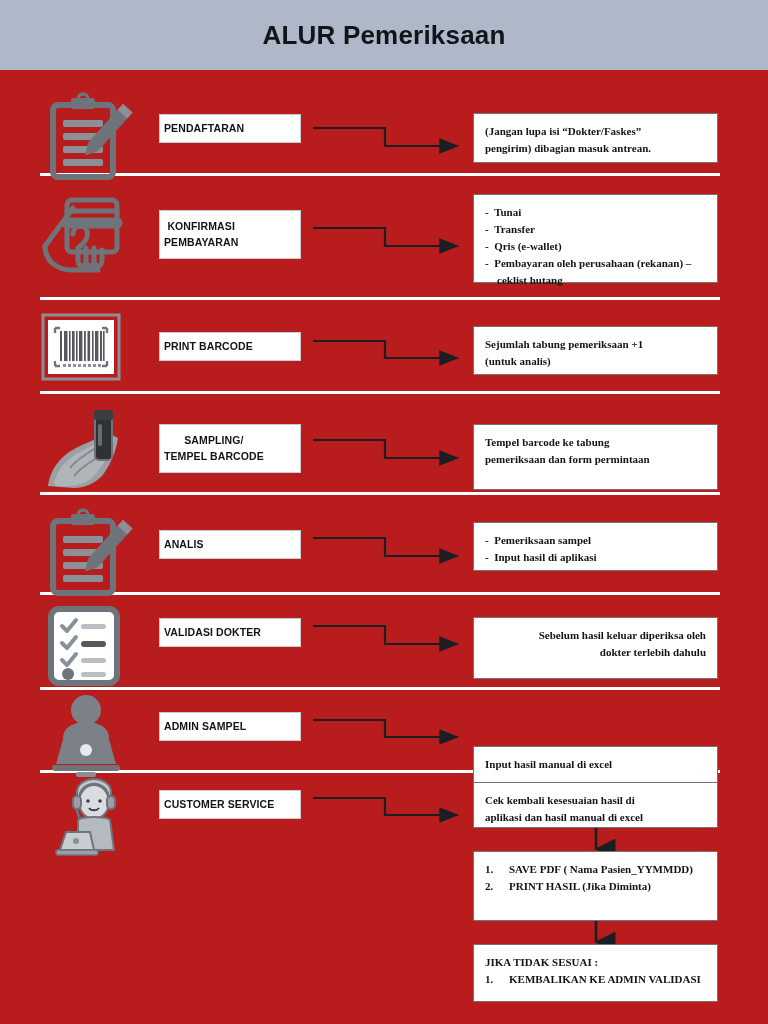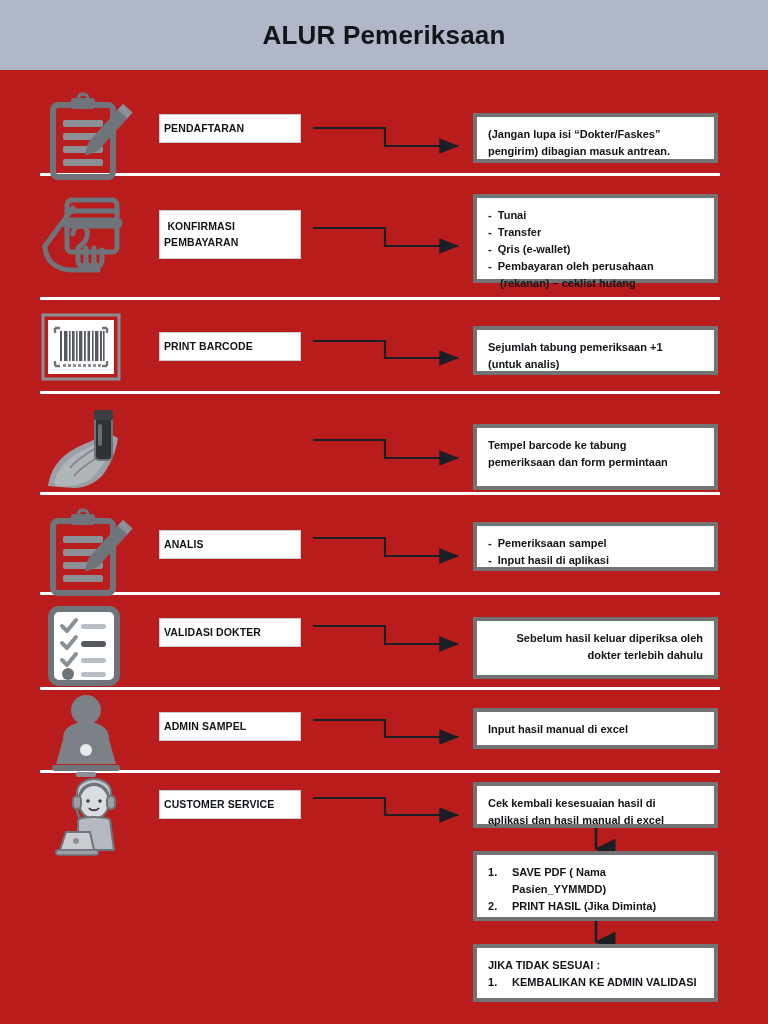--- a/index.html
+++ b/index.html
@@ -40,22 +40,23 @@
   .stage-box span {
     font-size: 10.5px; font-weight: bold; color: #111418;
     line-height: 1.45; letter-spacing: 0.1px;
   }
 
   
   .desc-box {
     position: absolute; left: 473px;
     width: 245px;
     background: #ffffff;
-    border: 4px solid #737373;
+    border: 1px solid #737373;
     padding: 9px 11px;
+    font-family: Liberation Serif, serif;
   }
   .desc-box p, .desc-box li, .desc-box .ttl {
     font-size: 11px; font-weight: bold; color: #111418;
     line-height: 1.55;
   }
   .desc-box ul { list-style: none; }
   .desc-box ul li { padding-left: 12px; text-indent: -12px; }
   .desc-box ol { list-style: none; counter-reset: n; }
   .desc-box ol li {
     counter-increment: n;
@@ -242,20 +243,24 @@
   <div class="stage-box" style="top:114px;height:29px;">
     <span>PENDAFTARAN</span>
   </div>
   <div class="stage-box" style="top:210px;height:49px;">
     <span style="white-space:pre-line;">KONFIRMASI
 PEMBAYARAN</span>
   </div>
   <div class="stage-box" style="top:332px;height:29px;">
     <span>PRINT BARCODE</span>
   </div>
+  <div class="stage-box" style="top:424px;height:49px;">
+    <span style="white-space:pre-line;">SAMPLING/
+TEMPEL BARCODE</span>
+  </div>
   <div class="stage-box" style="top:530px;height:29px;">
     <span>ANALIS</span>
   </div>
   <div class="stage-box" style="top:618px;height:29px;">
     <span>VALIDASI DOKTER</span>
   </div>
   <div class="stage-box" style="top:712px;height:29px;">
     <span>ADMIN SAMPEL</span>
   </div>
   <div class="stage-box" style="top:790px;height:29px;">
@@ -291,21 +296,21 @@
       <li><span>-&nbsp;&nbsp;</span><span>Pemeriksaan sampel</span></li>
       <li><span>-&nbsp;&nbsp;</span><span>Input hasil di aplikasi</span></li>
     </ul>
   </div>
 
   <div class="desc-box" style="top:617px;height:62px;text-align:right;">
     <p>Sebelum hasil keluar diperiksa oleh</p>
     <p>dokter terlebih dahulu</p>
   </div>
 
-  <div class="desc-box" style="top:708px;height:41px;">
+  <div class="desc-box" style="top:746px;height:41px;">
     <p>Input hasil manual di excel</p>
   </div>
 
   <div class="desc-box" style="top:782px;height:46px;">
     <p>Cek kembali kesesuaian hasil di</p>
     <p>aplikasi dan hasil manual di excel</p>
   </div>
 
   <div class="desc-box" style="top:851px;height:70px;">
     <ol>

